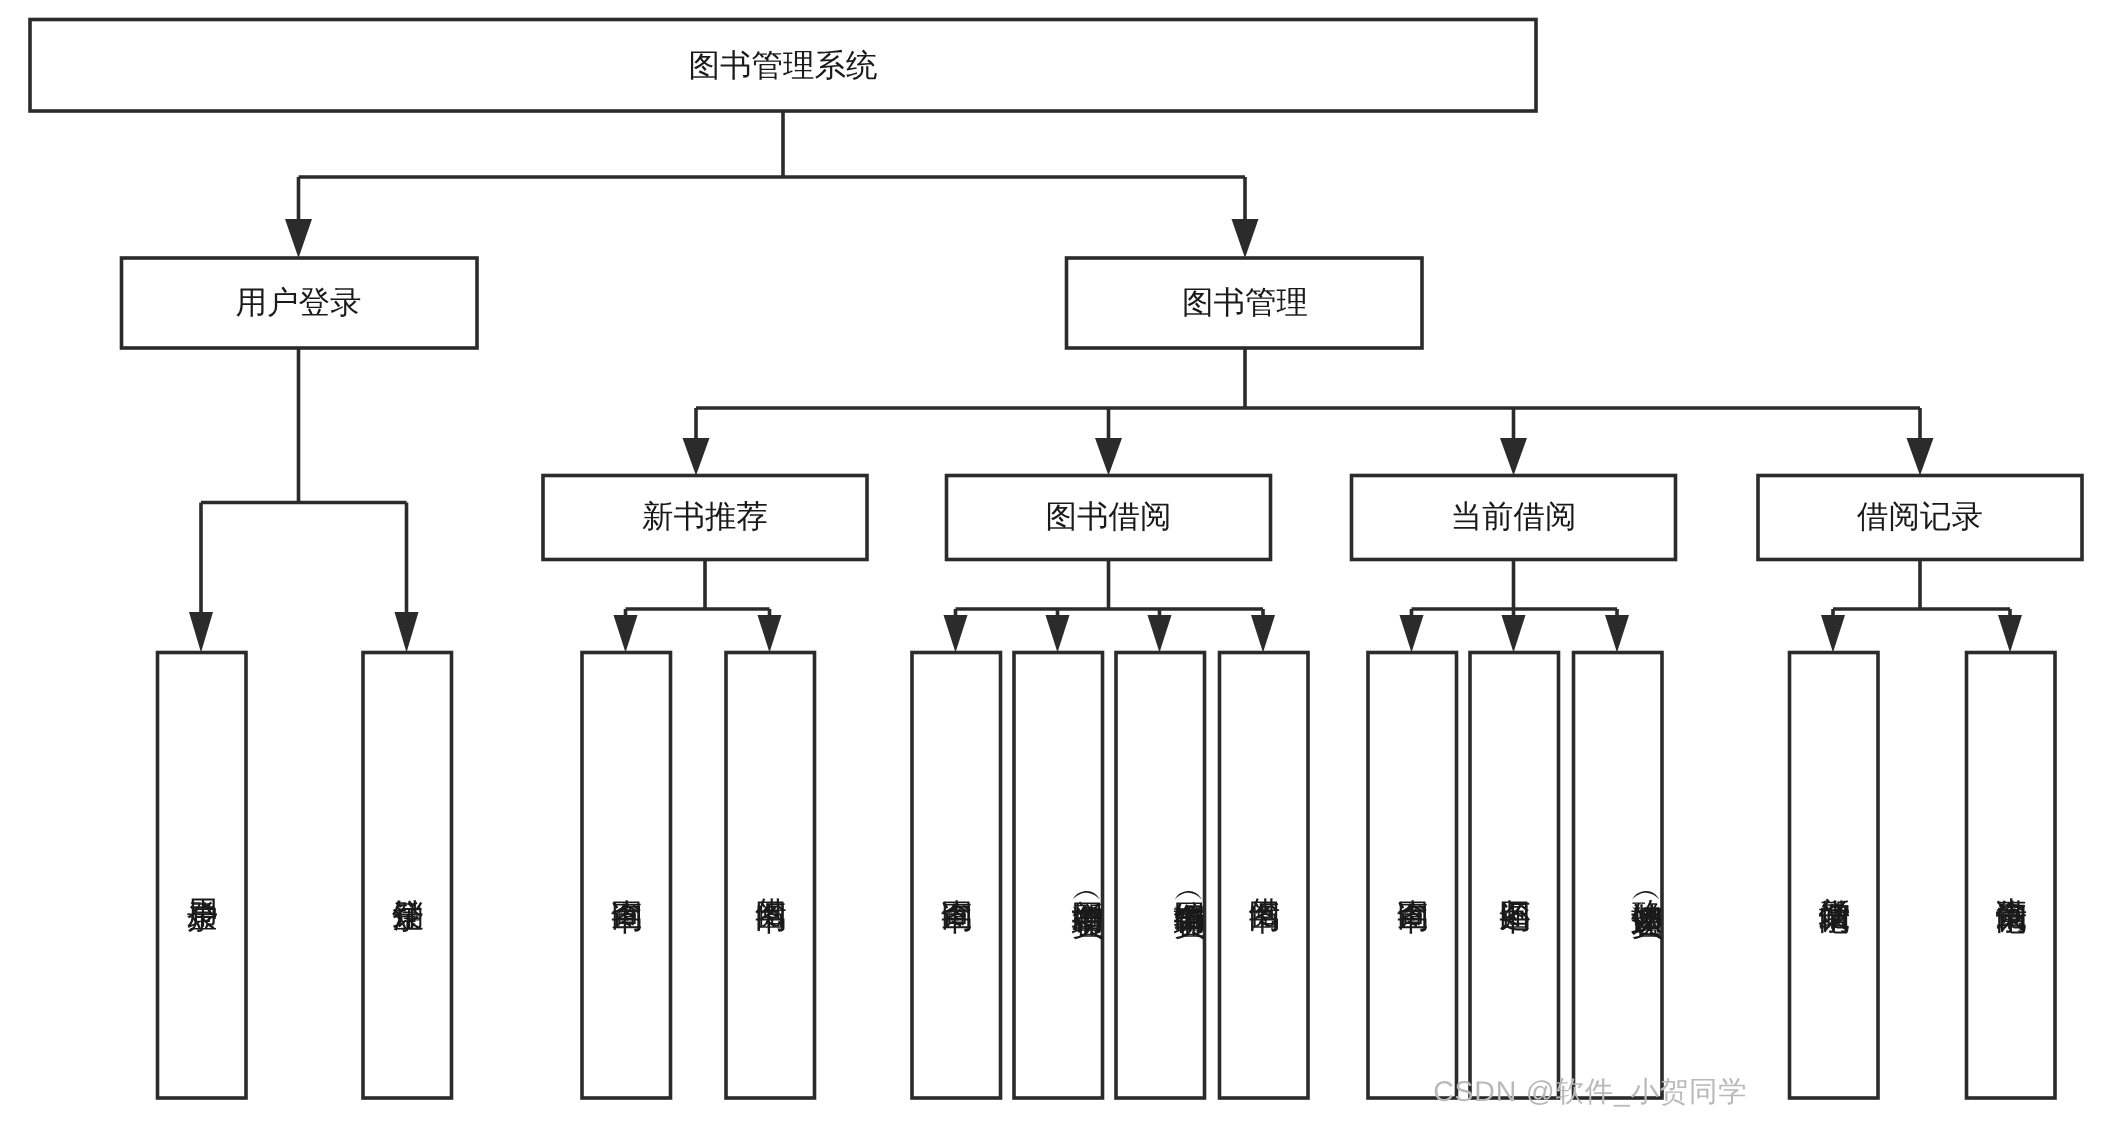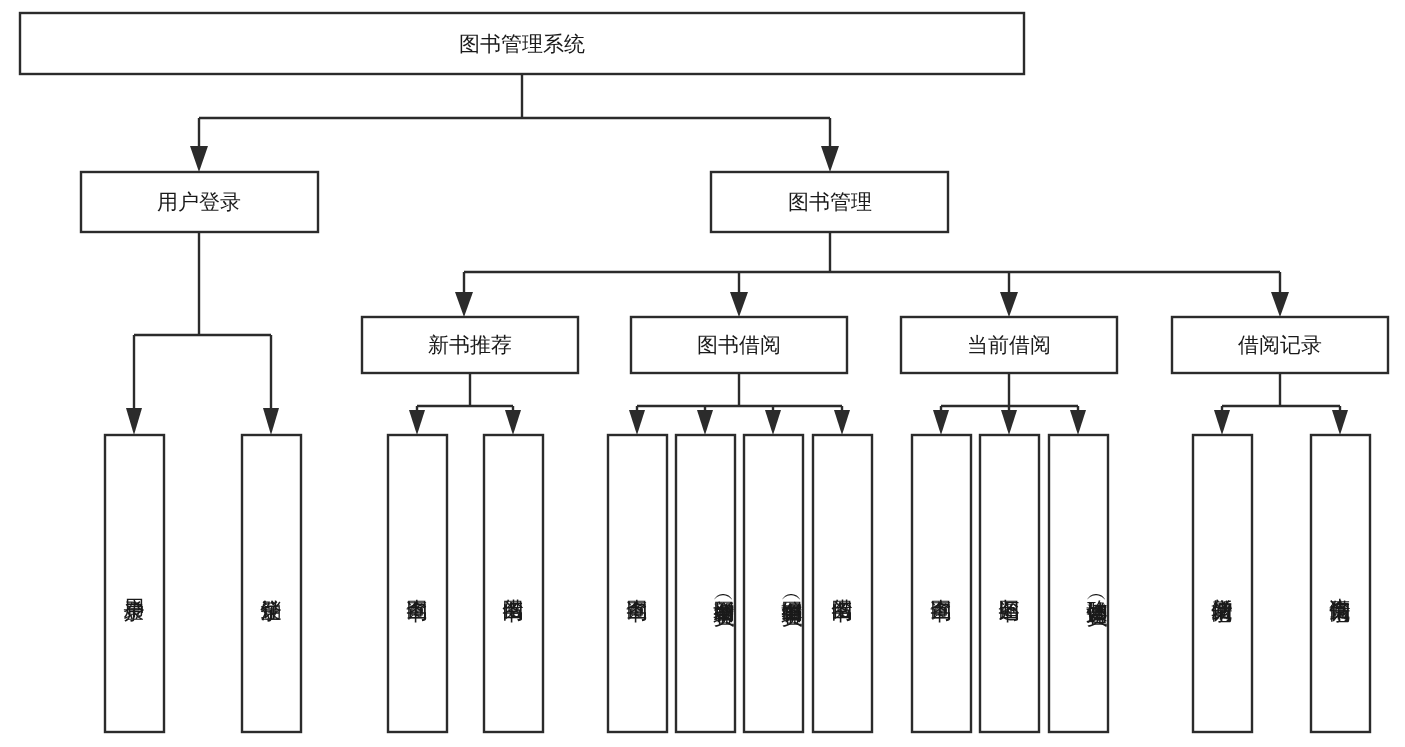--- a/index.html
+++ b/index.html
@@ -225,14 +225,15 @@
   <div class="node-label-v" style="left:744px; top:443px; width:59px; height:289px; align-items:flex-start;">编辑图书（管理员）</div>
   <div class="node-label-v" style="left:813px; top:435px; width:59px; height:297px;">借阅图书</div>
 
   <div class="node-label-v" style="left:912px; top:435px; width:59px; height:297px;">查询图书</div>
   <div class="node-label-v" style="left:980px; top:435px; width:59px; height:297px;">归还图书</div>
   <div class="node-label-v" style="left:1049px; top:443px; width:59px; height:289px; align-items:flex-start;">确认归还（管理员）</div>
 
   <div class="node-label-v" style="left:1193px; top:435px; width:59px; height:297px;">新增借阅记录</div>
   <div class="node-label-v" style="left:1311px; top:435px; width:59px; height:297px;">查询借阅记录</div>
 
+  <div class="watermark">CSDN @软件_小贺同学</div>
 
 </div>
 
 </body></html>

